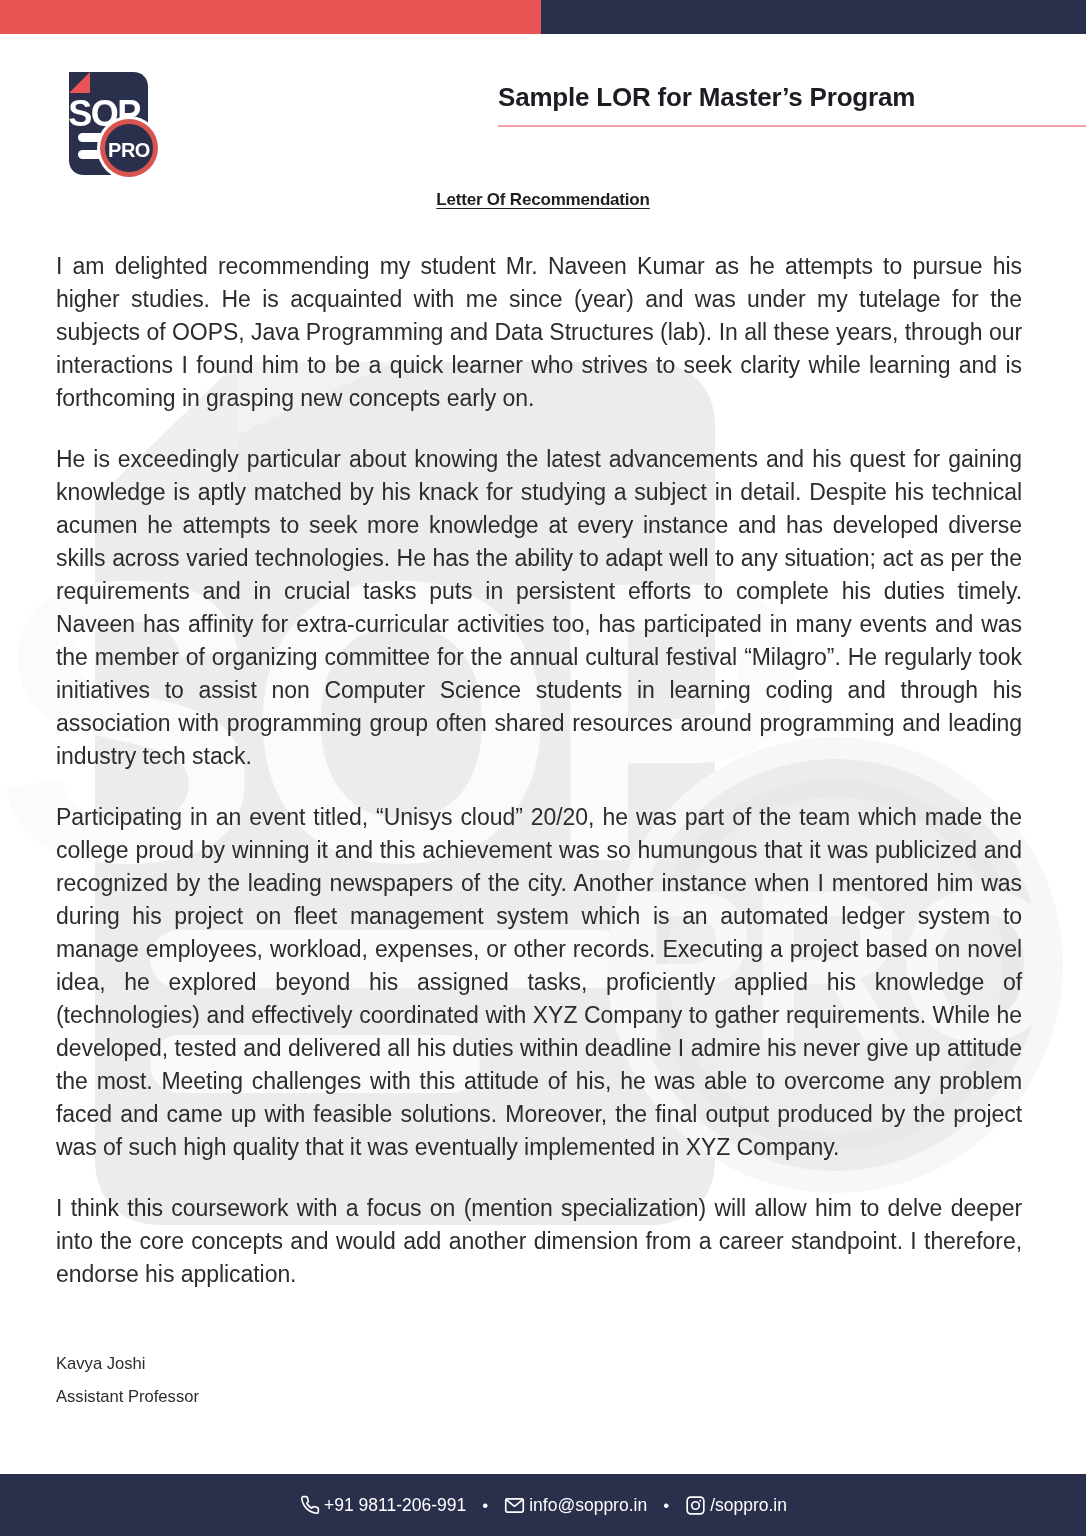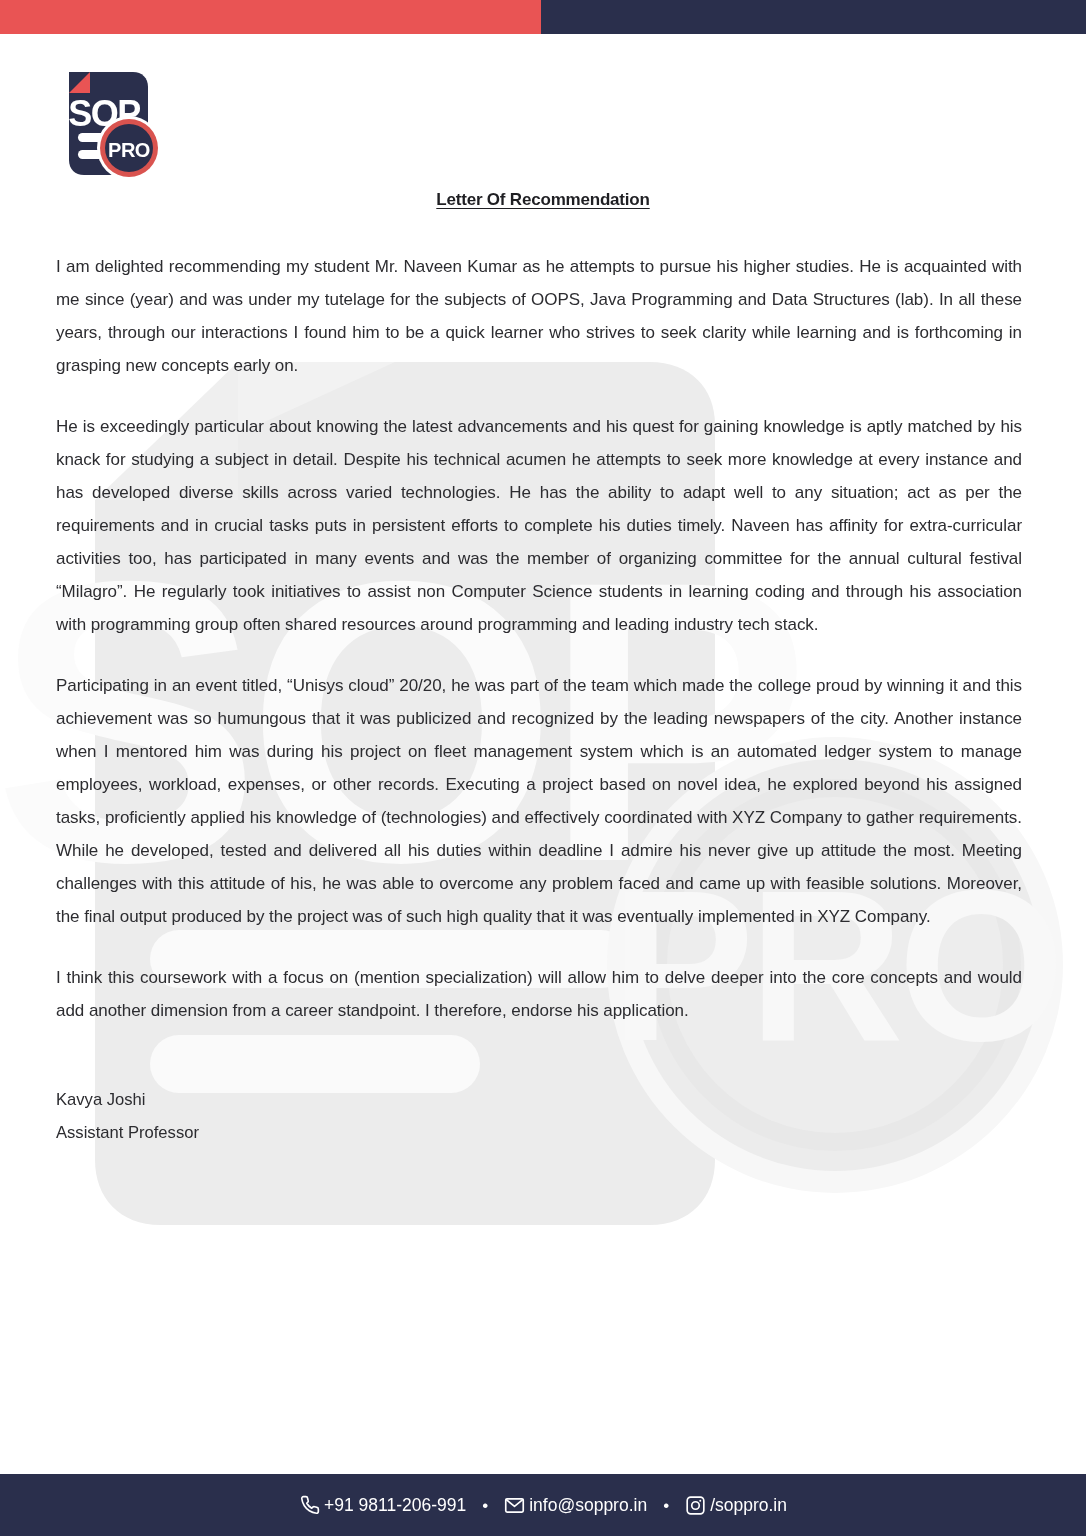--- a/index.html
+++ b/index.html
@@ -94,21 +94,21 @@
     text-align: center;
     font-size: 17px;
     font-weight: bold;
     color: #1f1f23;
     text-decoration: underline;
     text-underline-offset: 3px;
     margin: 0 0 40px 0;
     letter-spacing: -0.2px;
   }
   .para {
-    font-size: 17px;
+    font-size: 23px;
     line-height: 33px;
     color: #2c2c30;
     text-align: justify;
     margin: 0 8px 28px 0;
     letter-spacing: -0.05px;
   }
   .para:last-of-type { margin-bottom: 0; }
 
   .signature {
     margin-top: 56px;
@@ -208,20 +208,24 @@
 
       <rect x="40" y="79" width="52" height="9" rx="4.5" fill="#ffffff"></rect>
       <rect x="40" y="96" width="38" height="9" rx="4.5" fill="#ffffff"></rect>
 
       <circle cx="91" cy="94" r="32" fill="#ffffff"></circle>
       <circle cx="91" cy="94" r="29" fill="#d9534f"></circle>
       <circle cx="91" cy="94" r="24" fill="#2a2f4c"></circle>
       <text x="91" y="103" fill="#ffffff" font-family="Liberation Sans, sans-serif" font-size="20" font-weight="bold" text-anchor="middle" letter-spacing="-0.5">PRO</text>
     </svg>
 
+    <div class="header-title-wrap">
+      <div class="header-title">Sample LOR for Master’s Program</div>
+      <div class="header-rule"></div>
+    </div>
   </div>
 
   <div class="doc">
 
     <h1 class="doc-title">Letter Of Recommendation</h1>
 
     <p class="para">I am delighted recommending my student Mr. Naveen Kumar as he attempts to pursue his higher studies. He is acquainted with me since (year) and was under my tutelage for the subjects of OOPS, Java Programming and Data Structures (lab). In all these years, through our interactions I found him to be a quick learner who strives to seek clarity while learning and is forthcoming in grasping new concepts early on.</p>
     <p class="para">He is exceedingly particular about knowing the latest advancements and his quest for gaining knowledge is aptly matched by his knack for studying a subject in detail. Despite his technical acumen he attempts to seek more knowledge at every instance and has developed diverse skills across varied technologies. He has the ability to adapt well to any situation; act as per the requirements and in crucial tasks puts in persistent efforts to complete his duties timely. Naveen has affinity for extra-curricular activities too, has participated in many events and was the member of organizing committee for the annual cultural festival “Milagro”. He regularly took initiatives to assist non Computer Science students in learning coding and through his association with programming group often shared resources around programming and leading industry tech stack.</p>
     <p class="para">Participating in an event titled, “Unisys cloud” 20/20, he was part of the team which made the college proud by winning it and this achievement was so humungous that it was publicized and recognized by the leading newspapers of the city. Another instance when I mentored him was during his project on fleet management system which is an automated ledger system to manage employees, workload, expenses, or other records. Executing a project based on novel idea, he explored beyond his assigned tasks, proficiently applied his knowledge of (technologies) and effectively coordinated with XYZ Company to gather requirements. While he developed, tested and delivered all his duties within deadline I admire his never give up attitude the most. Meeting challenges with this attitude of his, he was able to overcome any problem faced and came up with feasible solutions. Moreover, the final output produced by the project was of such high quality that it was eventually implemented in XYZ Company.</p>
     <p class="para">I think this coursework with a focus on (mention specialization) will allow him to delve deeper into the core concepts and would add another dimension from a career standpoint. I therefore, endorse his application.</p>

